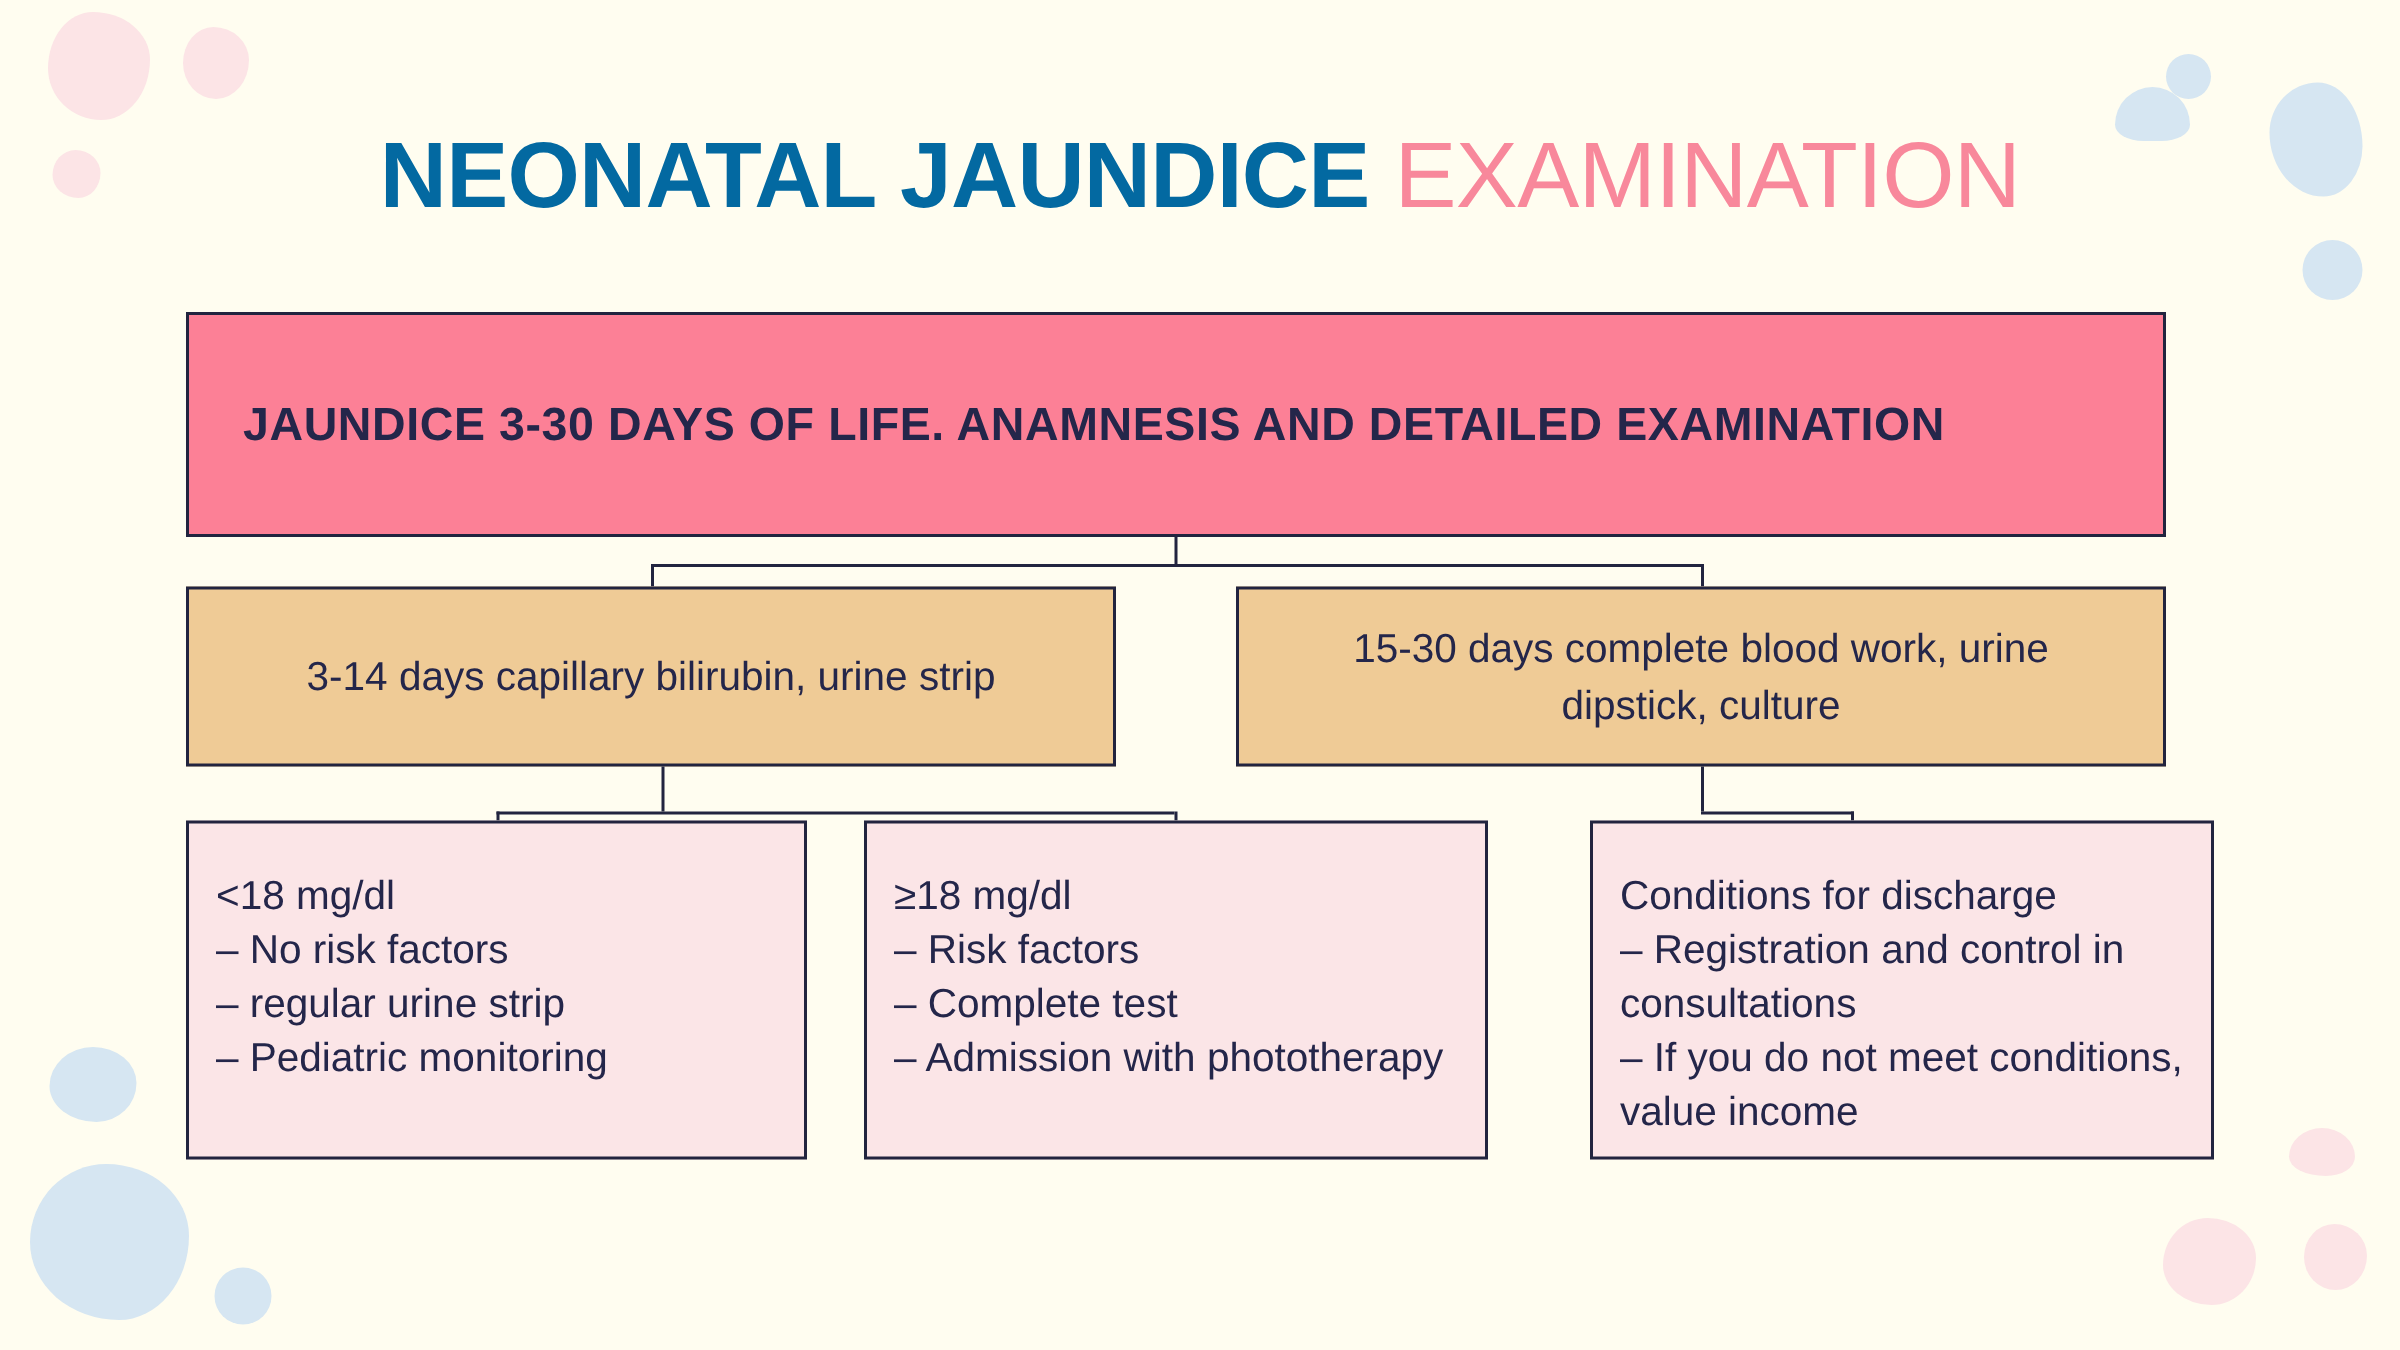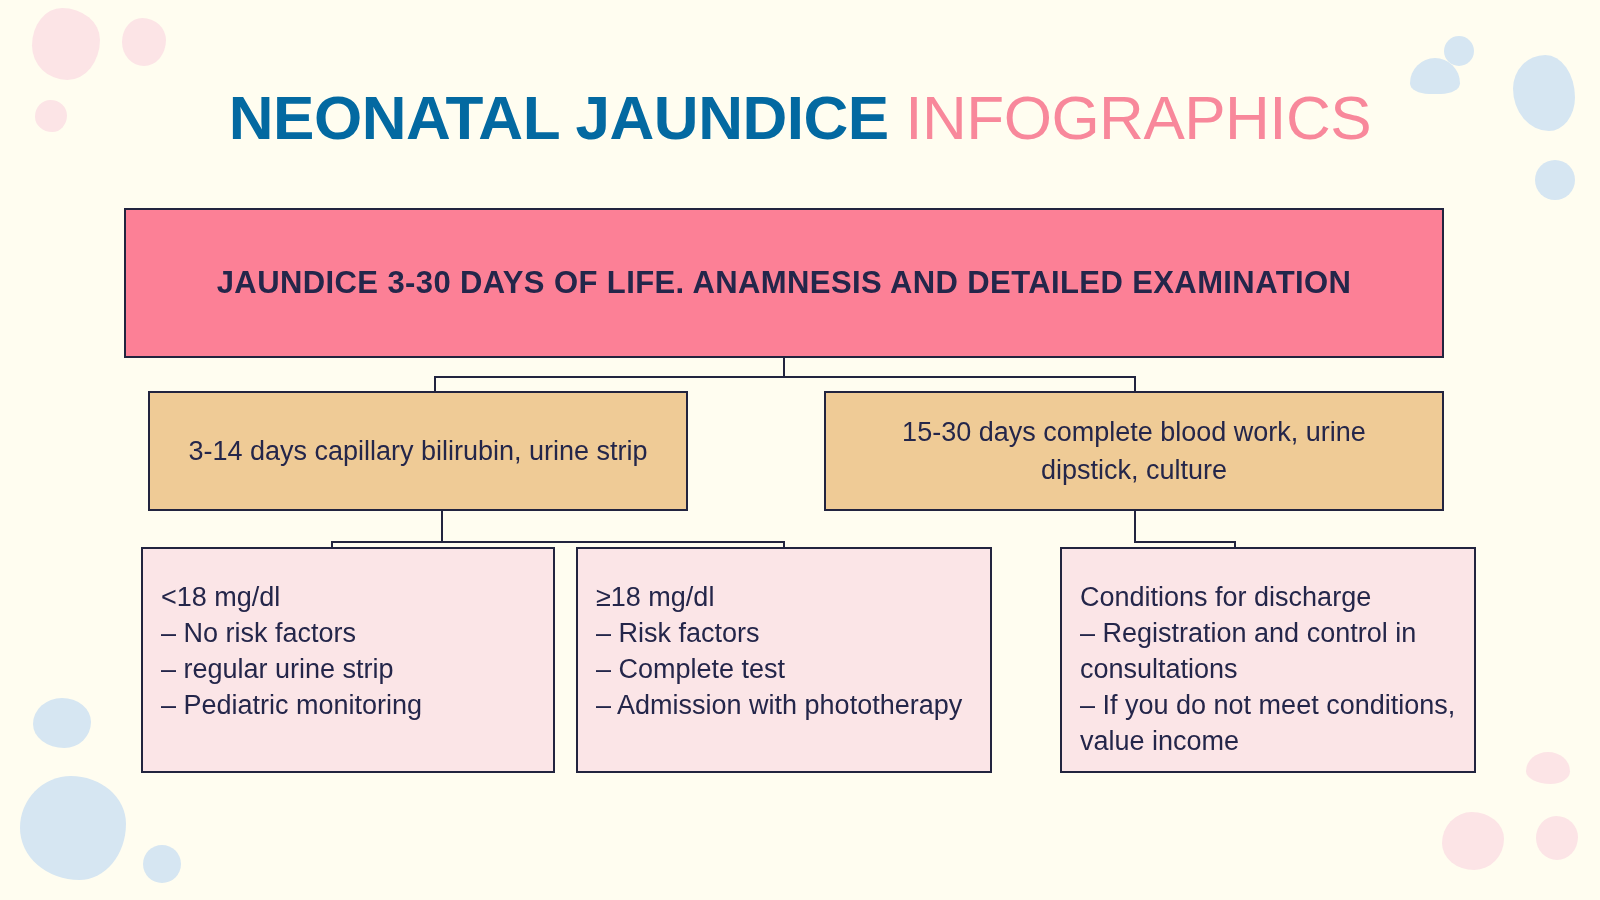--- a/index.html
+++ b/index.html
@@ -48,21 +48,20 @@
   .box {
     position: absolute;
     box-sizing: border-box;
     border: 2px solid #22243F;
     color: #24264A;
     display: flex;
     align-items: center;
   }
   .box-header {
     background: #FC8096;
-    justify-content: center;
     text-align: center;
     font-weight: 700;
     font-size: 31px;
     line-height: 48px;
     letter-spacing: 0.4px;
     padding: 0 36px;
   }
   .box-tan {
     background: #EFCB96;
     justify-content: center;
@@ -104,48 +103,48 @@
 <div class="blob blob-blue" style="left:1535px; top:160px; width:40px; height:40px; border-radius:50%;"></div>
 
 <div class="blob blob-blue" style="left:33px; top:698px; width:58px; height:50px; border-radius:50% 50% 46% 54% / 52% 48% 52% 48%;"></div>
 <div class="blob blob-blue" style="left:20px; top:776px; width:106px; height:104px; border-radius:48% 52% 44% 56% / 50% 46% 54% 50%;"></div>
 <div class="blob blob-blue" style="left:143px; top:845px; width:38px; height:38px; border-radius:50%;"></div>
 
 <div class="blob blob-pink" style="left:1526px; top:752px; width:44px; height:32px; border-radius:50% 50% 44% 56% / 60% 60% 40% 40%;"></div>
 <div class="blob blob-pink" style="left:1442px; top:812px; width:62px; height:58px; border-radius:48% 52% 48% 52% / 54% 46% 54% 46%;"></div>
 <div class="blob blob-pink" style="left:1536px; top:816px; width:42px; height:44px; border-radius:48% 52% 50% 50% / 50% 48% 52% 50%;"></div>
 
-<div class="title"><span class="title-main">NEONATAL JAUNDICE</span> <span class="title-accent">INFOGRAPHICS</span></div>
+<div class="title"><span class="title-main">NEONATAL JAUNDICE</span> <span class="title-accent">EXAMINATION</span></div>
 
 <div class="box box-header" style="left:124px; top:208px; width:1320px; height:150px;">
   <span>JAUNDICE 3-30 DAYS OF LIFE. ANAMNESIS AND DETAILED EXAMINATION</span>
 </div>
 
 <div class="line line-v" style="left:783px; top:358px; height:18px;"></div>
 <div class="line line-h" style="left:434px; top:376px; width:702px;"></div>
 <div class="line line-v" style="left:434px; top:376px; height:15px;"></div>
 <div class="line line-v" style="left:1134px; top:376px; height:15px;"></div>
 
-<div class="box box-tan" style="left:124px; top:391px; width:540px; height:120px;margin-left:24px;">
+<div class="box box-tan" style="left:124px; top:391px; width:620px; height:120px;">
   <span>3-14 days capillary bilirubin, urine strip</span>
 </div>
 <div class="box box-tan" style="left:824px; top:391px; width:620px; height:120px;text-align:center;">
   <span>15-30 days complete blood work, urine dipstick, culture</span>
 </div>
 
 <div class="line line-v" style="left:441px; top:511px; height:30px;"></div>
 <div class="line line-h" style="left:331px; top:541px; width:452px;"></div>
 <div class="line line-v" style="left:331px; top:541px; height:6px;"></div>
 <div class="line line-v" style="left:783px; top:541px; height:6px;"></div>
 
 <div class="line line-v" style="left:1134px; top:511px; height:30px;"></div>
 <div class="line line-h" style="left:1134px; top:541px; width:102px;"></div>
 <div class="line line-v" style="left:1234px; top:541px; height:6px;"></div>
 
-<div class="box box-soft" style="left:141px; top:547px; width:414px; height:226px;">
+<div class="box box-soft" style="left:124px; top:547px; width:414px; height:226px;">
   <span class="lines">&lt;18 mg/dl
 – No risk factors
 – regular urine strip
 – Pediatric monitoring</span>
 </div>
 <div class="box box-soft" style="left:576px; top:547px; width:416px; height:226px;">
   <span class="lines">≥18 mg/dl
 – Risk factors
 – Complete test
 – Admission with phototherapy</span>

